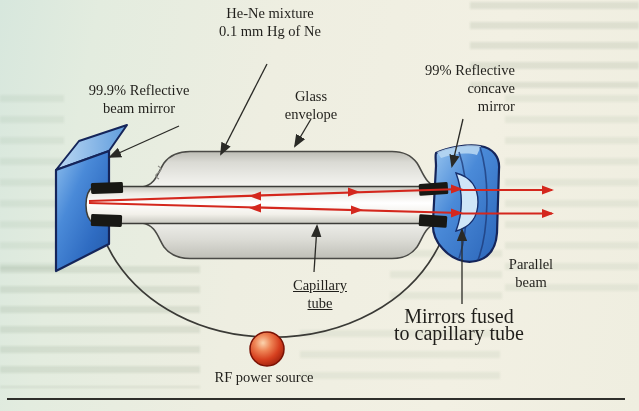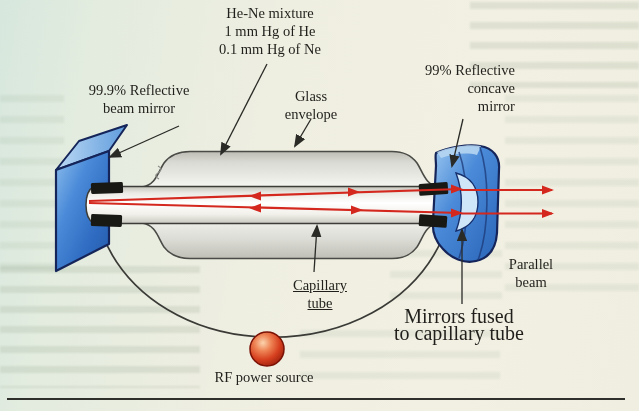--- a/index.html
+++ b/index.html
@@ -133,21 +133,20 @@
       <line x1="463" y1="119" x2="452" y2="166" marker-end="url(#lead)"></line>
       <line x1="314" y1="272" x2="317" y2="226" marker-end="url(#lead)"></line>
       <line x1="462" y1="304" x2="462" y2="230" marker-end="url(#lead)"></line>
     </g>
 
     <circle cx="267" cy="349" r="17" fill="url(#sphereGrad)" stroke="#7a1205" stroke-width="1.5"></circle>
   </svg>
 
   <div class="lbl" style="left:270px;top:4px;">
     <span>He-Ne mixture</span>
-    <span>1 mm Hg of He</span>
     <span>0.1 mm Hg of Ne</span>
   </div>
 
   <div class="lbl" style="left:139px;top:81px;">
     <span>99.9% Reflective</span>
     <span>beam mirror</span>
   </div>
 
   <div class="lbl" style="left:311px;top:87px;">
     <span>Glass</span>

